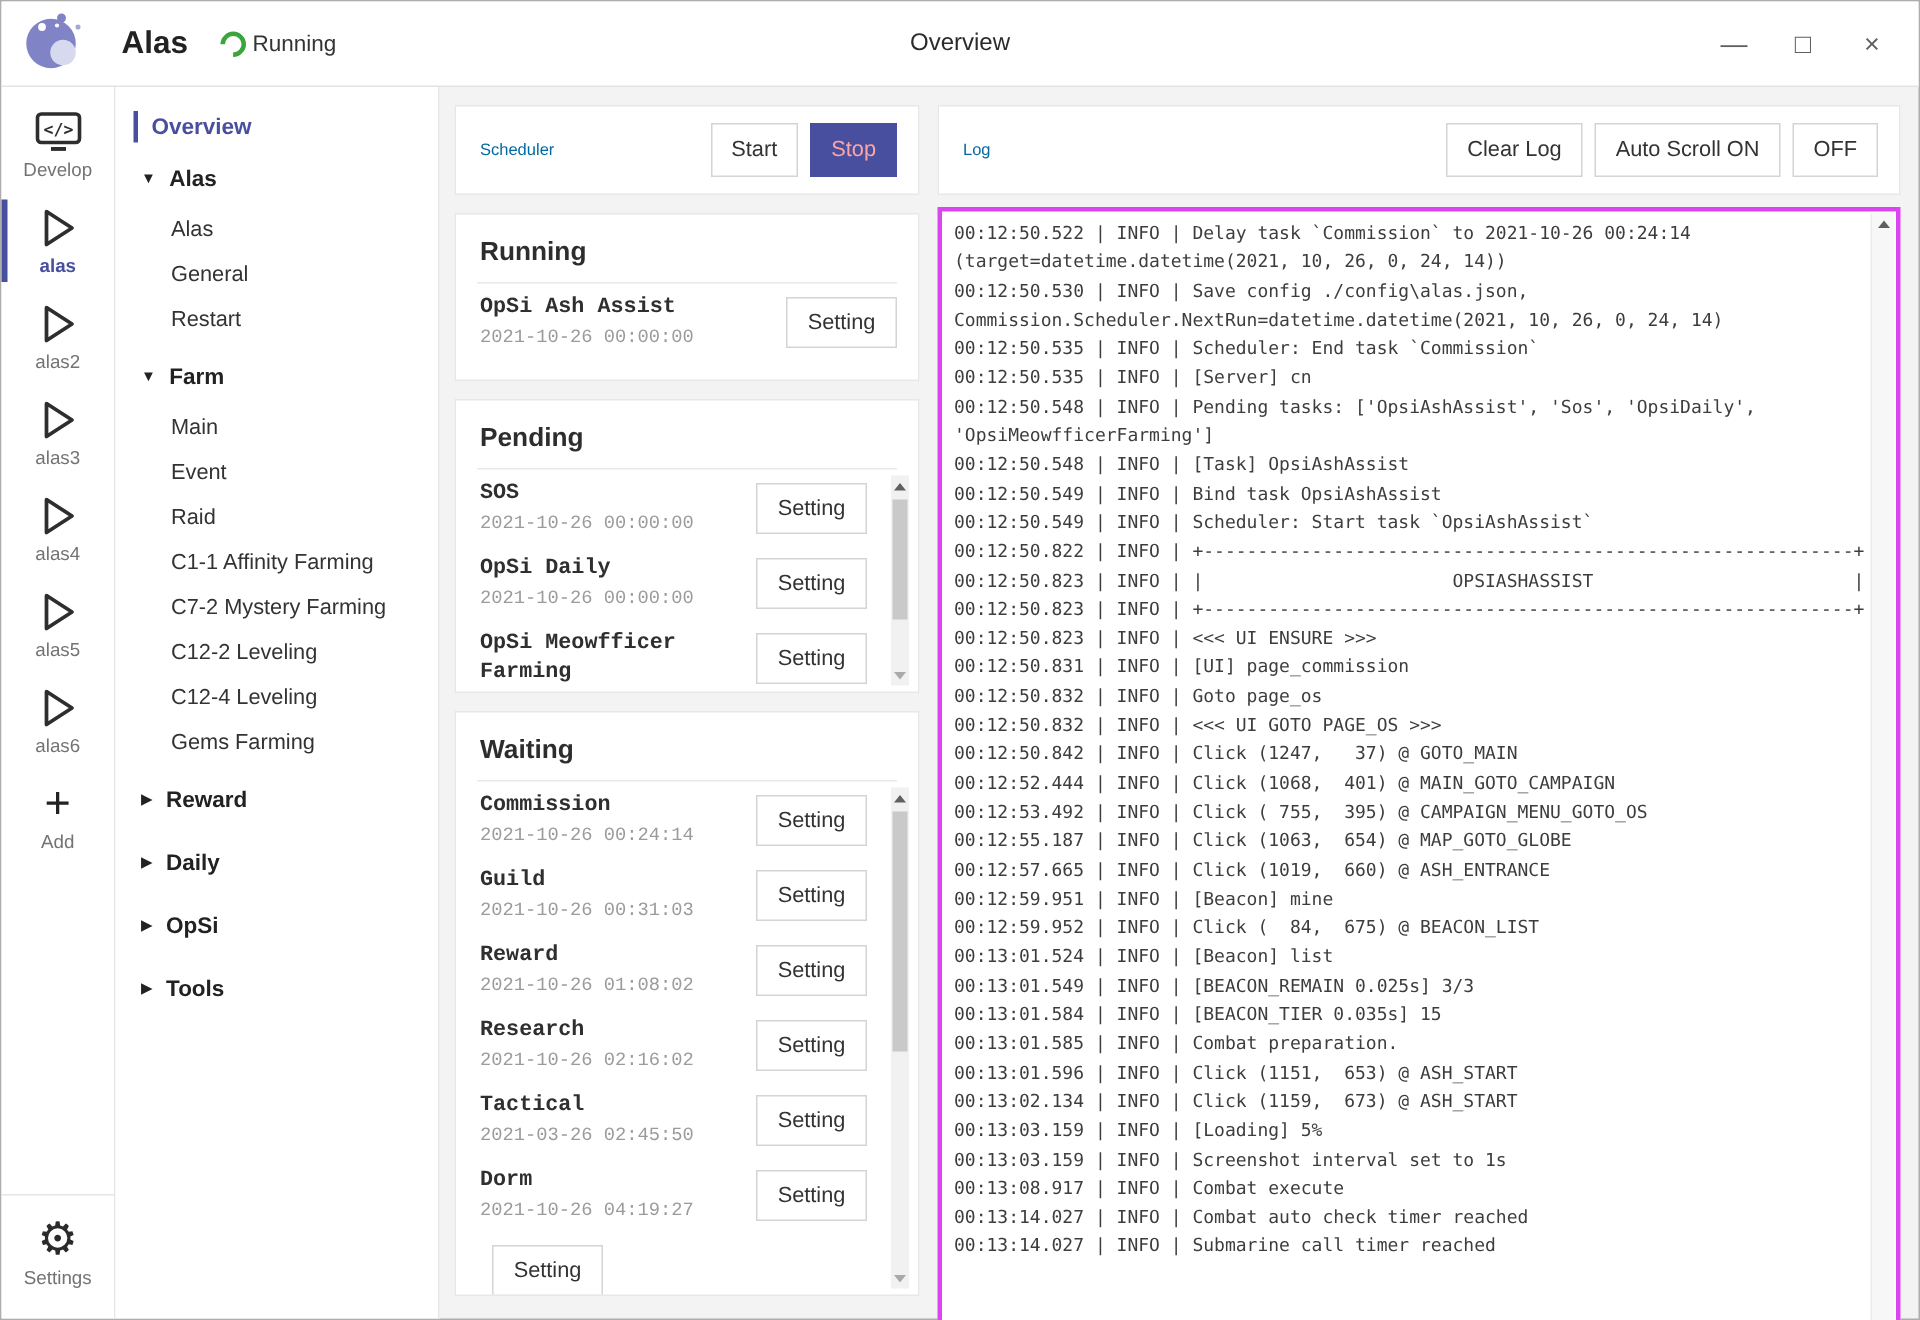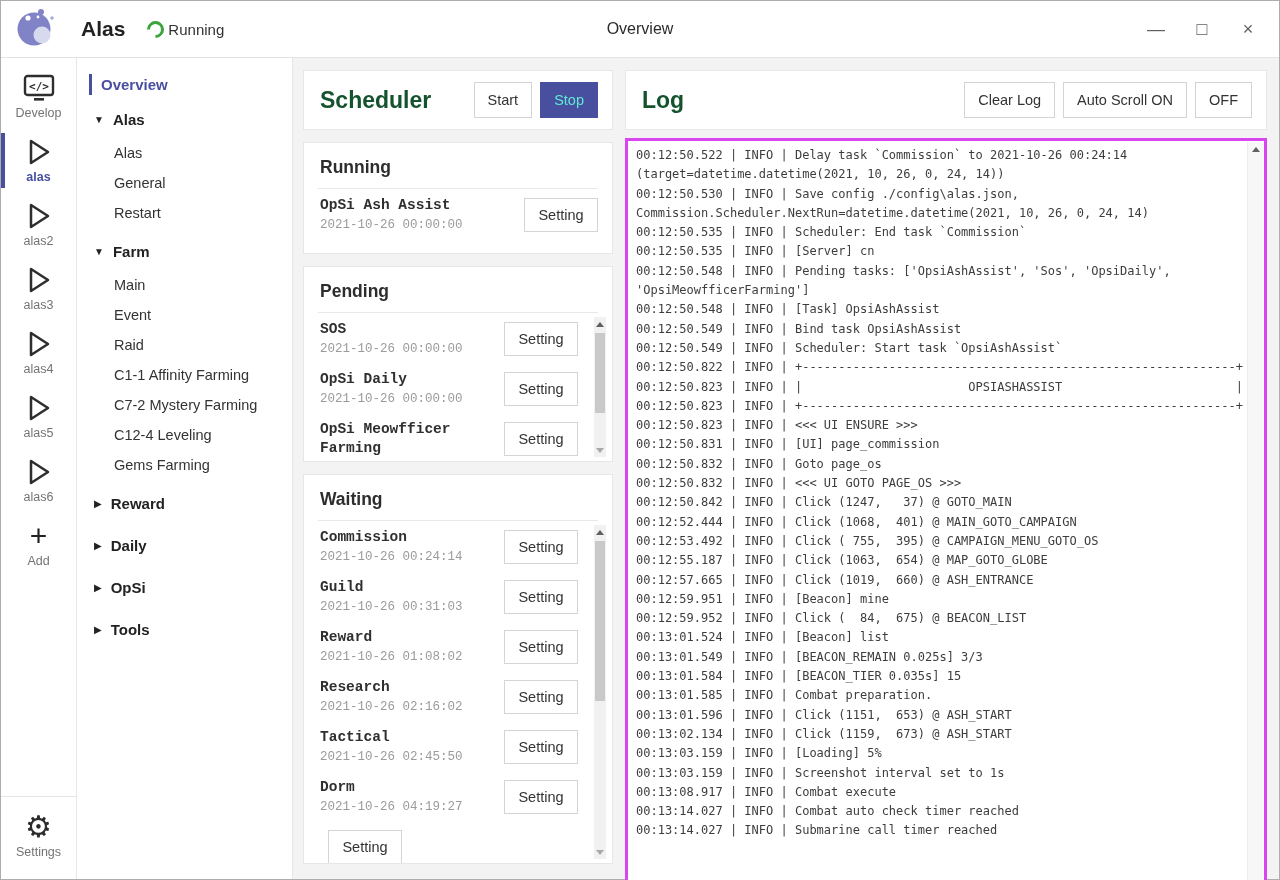--- a/index.html
+++ b/index.html
@@ -38,23 +38,23 @@
   .nav-group .tri{font-size:10px;color:#222;}
   .nav-item{padding:7px 0 7px 37px;font-size:14.5px;color:#333;}
 
   
   .main{flex:1;padding:12px 12px 0 10px;display:flex;gap:12px;min-width:0;}
   .panel{background:#fff;border:1px solid #e7e7e7;}
   .midcol{width:310px;flex:0 0 auto;display:flex;flex-direction:column;}
   .rightcol{flex:1;display:flex;flex-direction:column;min-width:0;}
 
   .panel-head{display:flex;align-items:center;height:60px;padding:0 14px 0 16px;}
-  .panel-title{font-size:23px;font-weight:bold;color:#14532d;flex:1;}
+  .panel-title{font-size:11px;font-weight:normal;color:#0369a1;flex:1;}
   .btn{background:#fff;border:1px solid #d4d4d4;color:#333;font-size:14.5px;font-family:inherit;height:36px;padding:0 13px;cursor:pointer;}
-  .btn-accent{background:var(--accent);border-color:var(--accent);color:#5eead4;}
+  .btn-accent{background:var(--accent);border-color:var(--accent);color:#fca5a5;}
   .head-btns{display:flex;gap:8px;}
 
   .list-panel{display:flex;flex-direction:column;overflow:hidden;}
   .list-head{font-size:17.5px;font-weight:bold;color:#2d2d2d;padding:14px 14px 10px 16px;}
   .list-rule{border-bottom:1px solid #e9e9e9;margin:0 14px;}
   .task-list{position:relative;flex:1;overflow:hidden;padding:2px 0 0 16px;}
   .task-list.scrollable{padding-right:30px;}
   .task-row{height:50px;display:flex;align-items:flex-start;}
   .task-info{flex:1;padding-top:5px;min-width:0;font-family:Liberation Mono, monospace;}
   .task-name{font-size:14.5px;font-weight:bold;color:#2f2f2f;line-height:19px;}
@@ -196,20 +196,21 @@
           <div class="nav-item">Restart</div>
           <div class="nav-group">
             <span class="tri">▼</span>
             <span>Farm</span>
           </div>
           <div class="nav-item">Main</div>
           <div class="nav-item">Event</div>
           <div class="nav-item">Raid</div>
           <div class="nav-item">C1-1 Affinity Farming</div>
           <div class="nav-item">C7-2 Mystery Farming</div>
+          <div class="nav-item">C12-2 Leveling</div>
           <div class="nav-item">C12-4 Leveling</div>
           <div class="nav-item">Gems Farming</div>
           <div class="nav-group">
             <span class="tri">▶</span>
             <span>Reward</span>
           </div>
           <div class="nav-group">
             <span class="tri">▶</span>
             <span>Daily</span>
           </div>
@@ -314,21 +315,21 @@
               <div class="task-row">
                 <div class="task-info">
                   <div class="task-name">Research</div>
                   <div class="task-time">2021-10-26 02:16:02</div>
                 </div>
                 <button class="btn setting-btn">Setting</button>
               </div>
               <div class="task-row">
                 <div class="task-info">
                   <div class="task-name">Tactical</div>
-                  <div class="task-time">2021-10-26 02:45:50</div>
+                  <div class="task-time">2021-03-26 02:45:50</div>
                 </div>
                 <button class="btn setting-btn">Setting</button>
               </div>
               <div class="task-row">
                 <div class="task-info">
                   <div class="task-name">Dorm</div>
                   <div class="task-time">2021-10-26 04:19:27</div>
                 </div>
                 <button class="btn setting-btn">Setting</button>
               </div>

